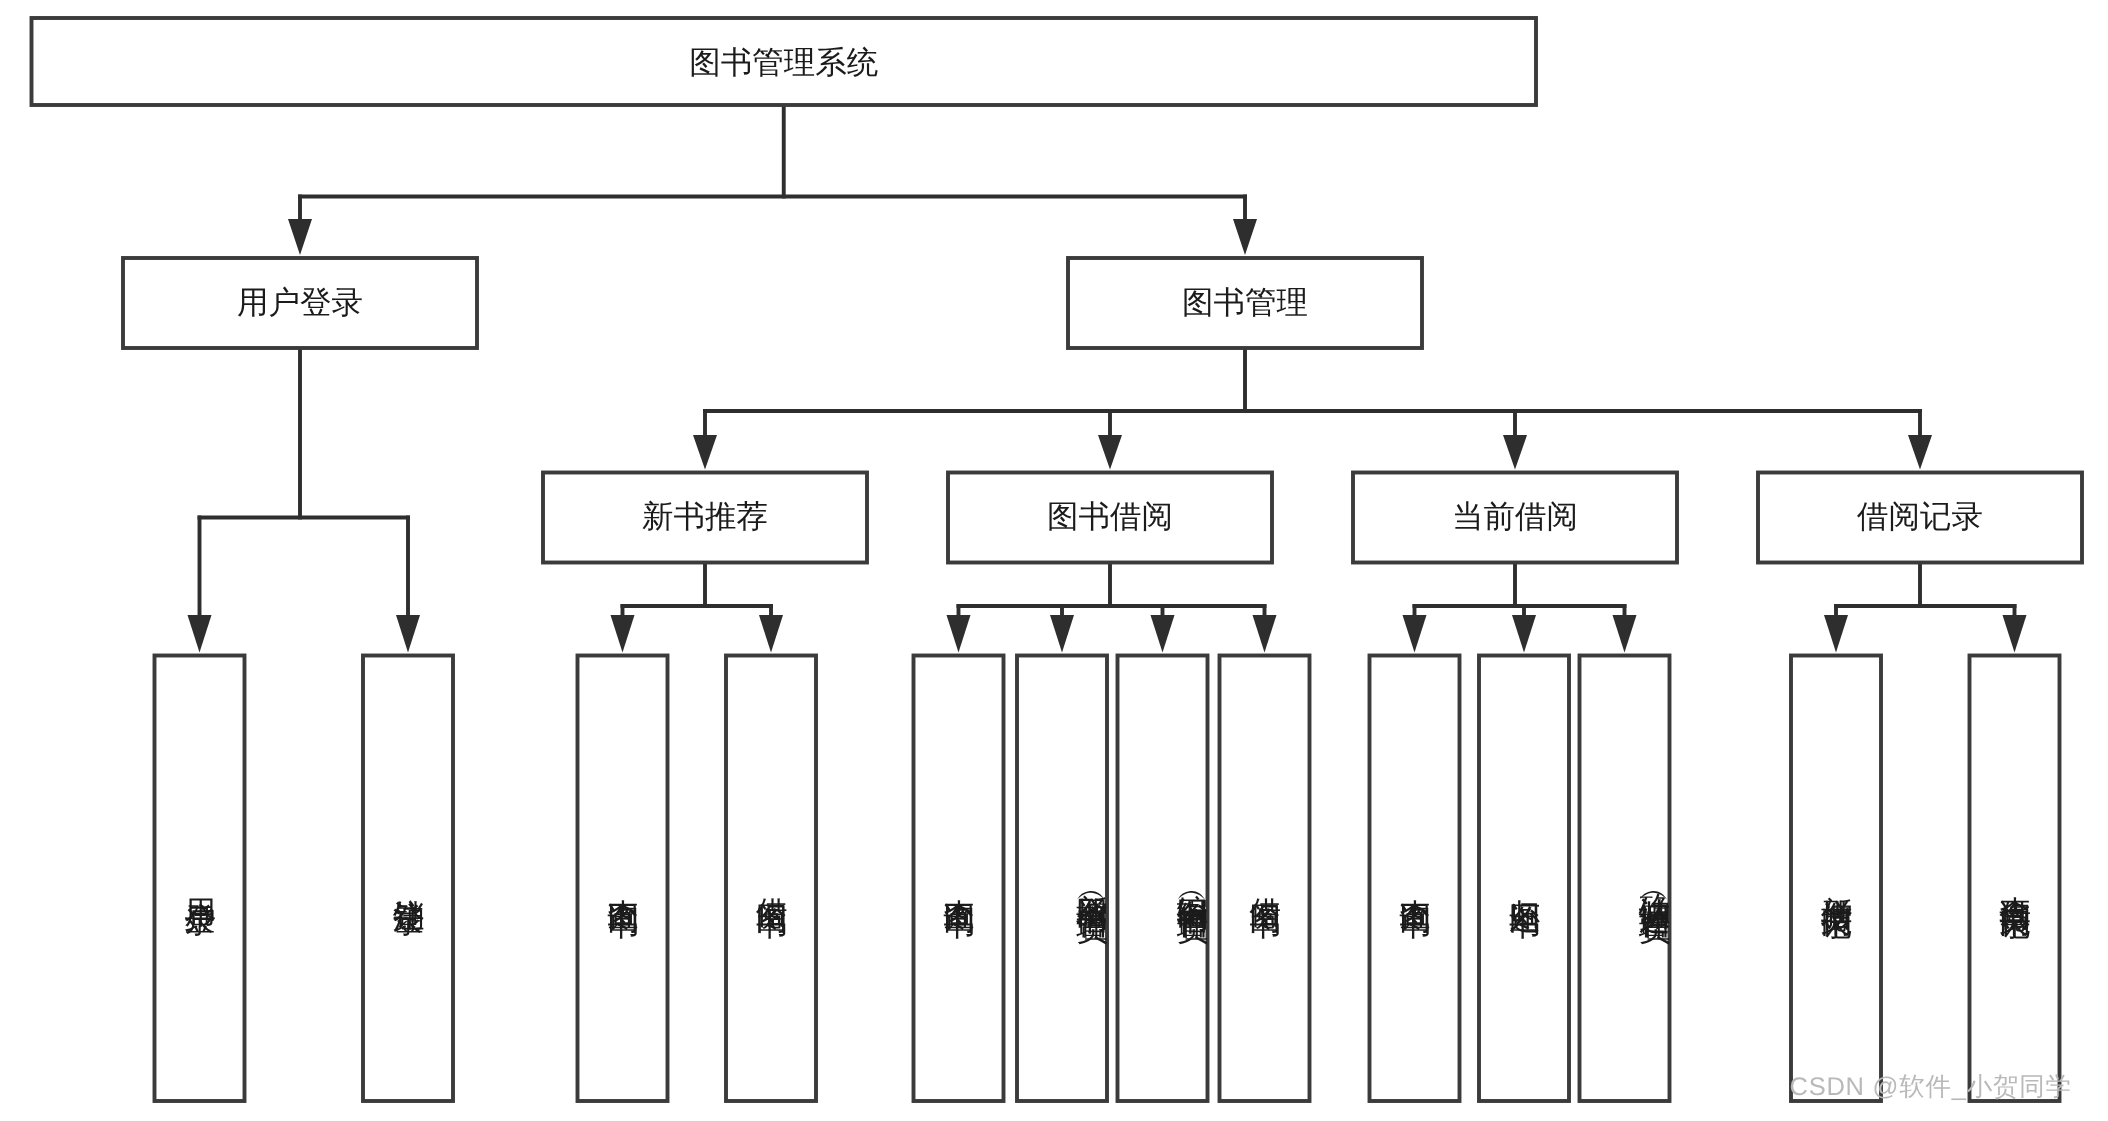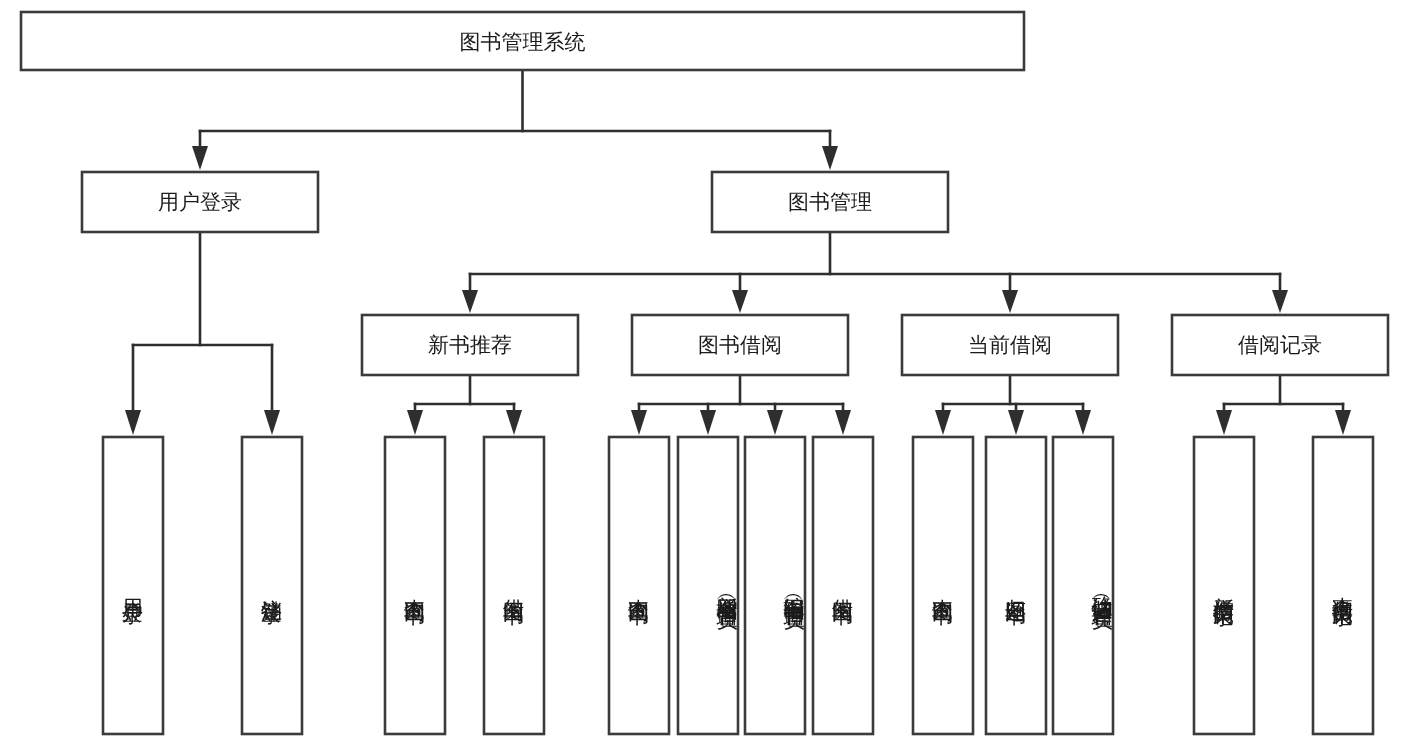--- a/index.html
+++ b/index.html
@@ -200,14 +200,15 @@
   <div class="vert-text-box centered" style="left:609px; top:445px; width:60px; height:281px;">查询图书</div>
   <div class="vert-text-box" style="left:678px; top:443px; width:60px; height:289px;">新增图书（管理员）</div>
   <div class="vert-text-box" style="left:745px; top:443px; width:60px; height:289px;">编辑图书（管理员）</div>
   <div class="vert-text-box centered" style="left:813px; top:445px; width:60px; height:281px;">借阅图书</div>
   <div class="vert-text-box centered" style="left:913px; top:445px; width:60px; height:281px;">查询图书</div>
   <div class="vert-text-box centered" style="left:986px; top:445px; width:60px; height:281px;">归还图书</div>
   <div class="vert-text-box" style="left:1053px; top:443px; width:60px; height:289px;">确认归还（管理员）</div>
   <div class="vert-text-box centered" style="left:1194px; top:445px; width:60px; height:281px;">新增借阅记录</div>
   <div class="vert-text-box centered" style="left:1313px; top:445px; width:60px; height:281px;">查询借阅记录</div>
 
+  <div class="watermark">CSDN @软件_小贺同学</div>
 
 </div>
 
 </body></html>

